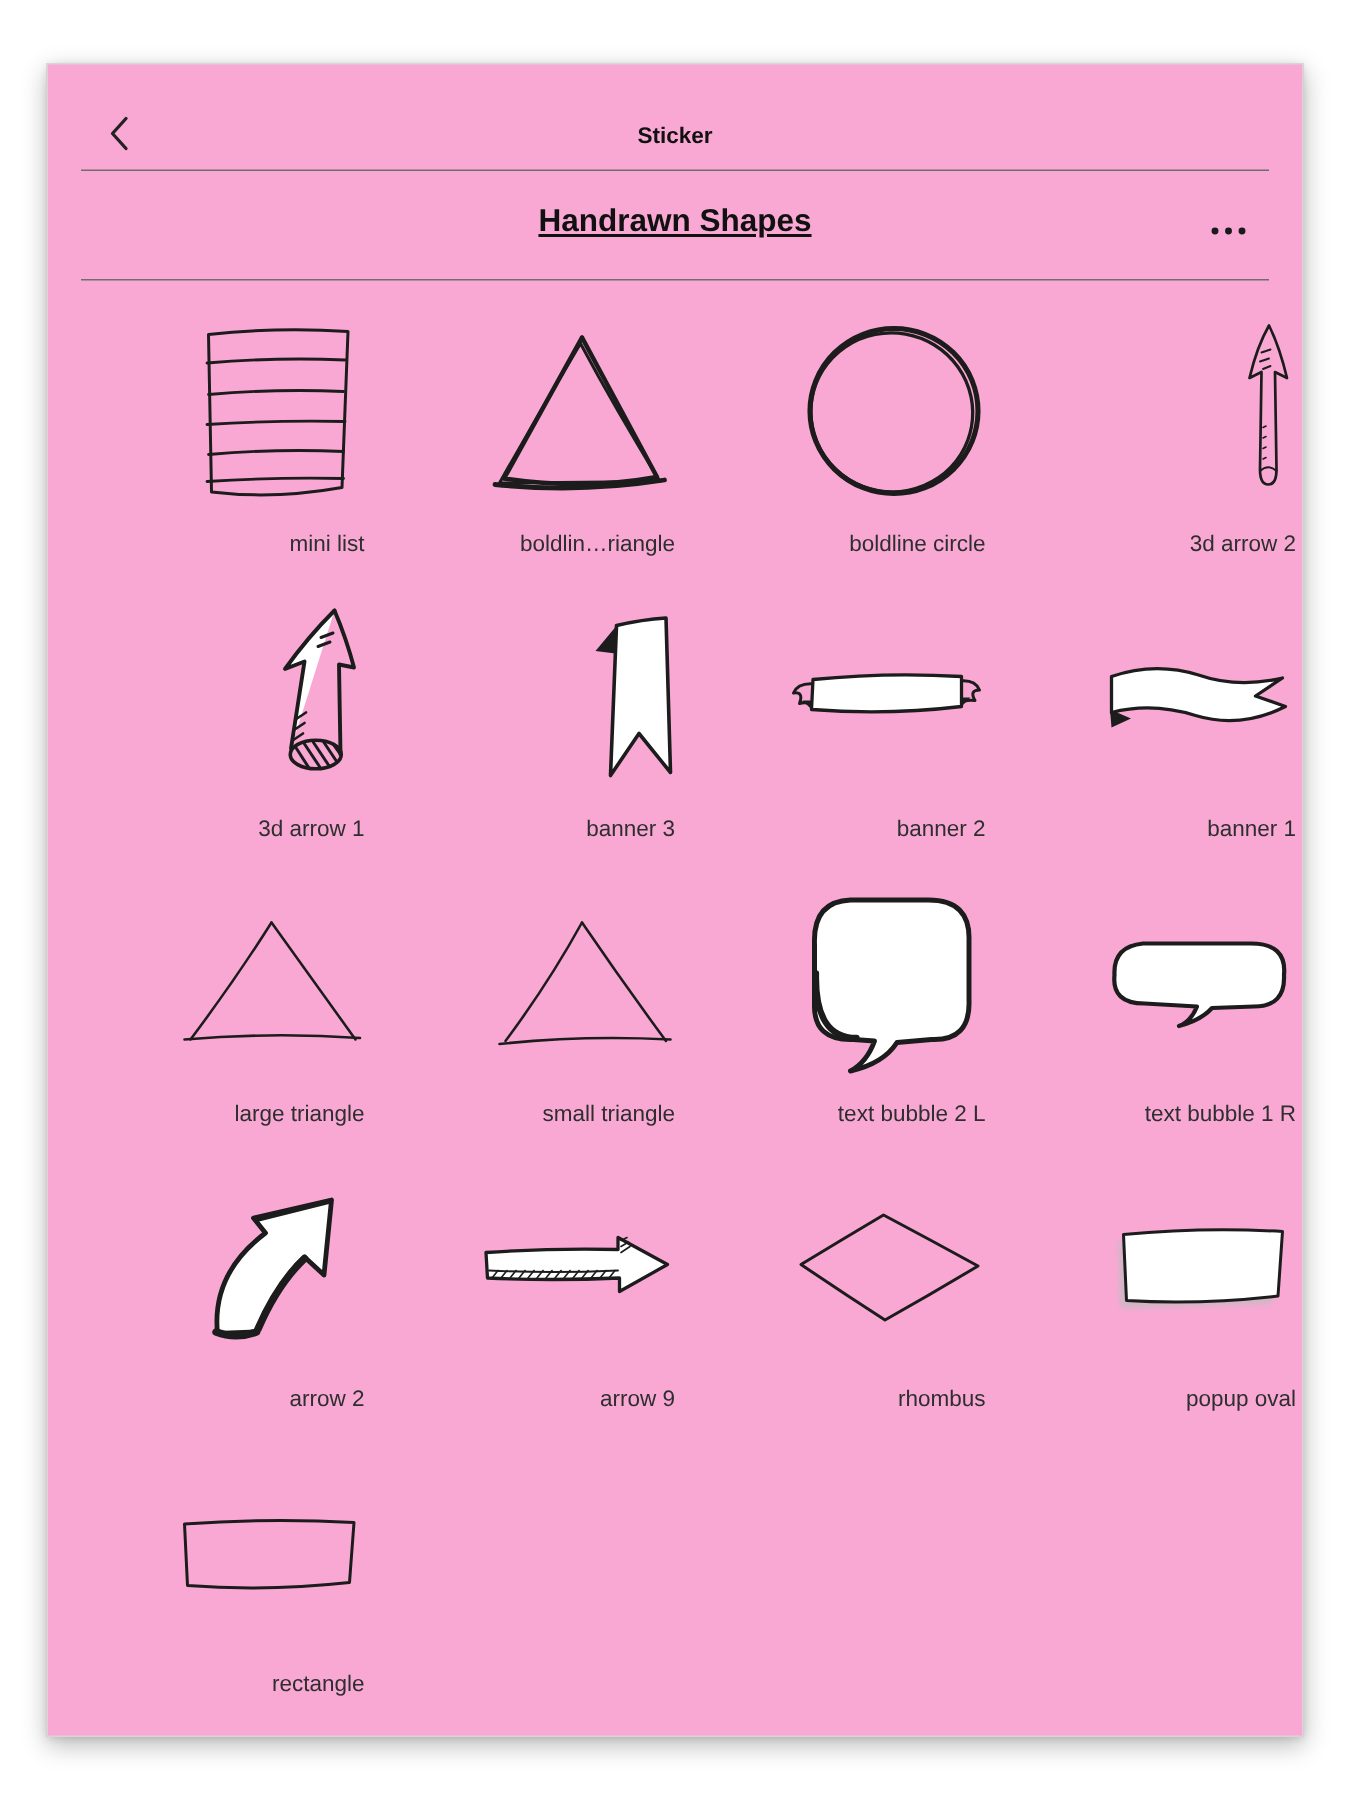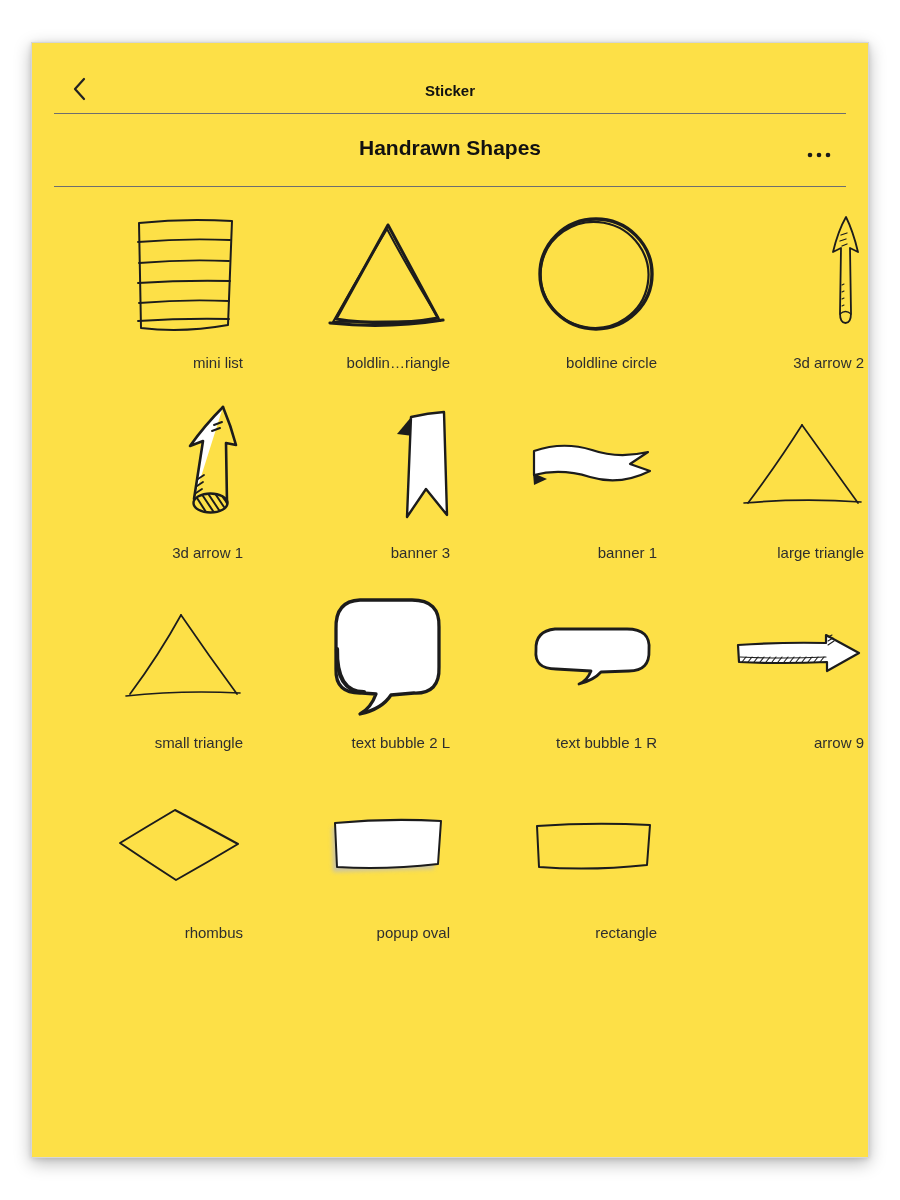--- a/index.html
+++ b/index.html
@@ -2,31 +2,31 @@
 <html><head>
 <meta charset="utf-8">
 <style>
   html,body{margin:0;padding:0;}
   body{
     width:900px;height:1200px;background:#ffffff;position:relative;
     font-family:"Liberation Sans", sans-serif;overflow:hidden;
   }
   .card{
     position:absolute;left:31px;top:42px;width:838px;height:1116px;
-    background:#fde047;border:1px solid #d6d6d6;box-sizing:border-box;
+    background:#f9a8d4;border:1px solid #d6d6d6;box-sizing:border-box;
     box-shadow:0 5px 16px rgba(0,0,0,.28), 0 1px 5px rgba(0,0,0,.12);
   }
   .nav{position:relative;height:70px;}
   .back-btn{position:absolute;left:40px;top:34px;width:16px;height:24px;cursor:pointer;}
   .nav-title{position:absolute;left:0;right:0;top:39px;text-align:center;
     font-size:15px;font-weight:bold;color:#111;}
   .divider{border:none;border-top:1px solid #6e6e6e;margin:0 22px;height:0;}
   .section{position:relative;height:72px;}
   .section-title{position:absolute;left:0;right:0;top:22px;text-align:center;
-    font-size:21px;font-weight:bold;color:#111;}
+    font-size:21px;font-weight:bold;color:#111;text-decoration:underline;}
   .more-btn{position:absolute;right:36px;top:32px;width:26px;height:10px;cursor:pointer;}
   .grid{
     display:grid;grid-template-columns:repeat(4,1fr);grid-auto-rows:190px;
     padding:12px 4px 0 4px;
   }
   .tile{display:flex;flex-direction:column;align-items:flex-end;height:190px;}
   .shape-box{height:150px;display:flex;align-items:center;justify-content:center;}
   .tile-label{font-size:15px;color:#2e2e2e;margin-top:5px;white-space:nowrap;}
   
   .shape .st{stroke:#1c1c1c;fill:none;stroke-linecap:round;stroke-linejoin:round;}
@@ -128,20 +128,32 @@
     <div class="tile">
       <div class="shape-box">
         <svg class="shape" width="58" height="120" viewBox="0 0 58 120">
           <path class="fi" d="M20,12 L5,30 L21,32 Z"></path>
           <path class="st fw" stroke-width="2.4" d="M19,13 Q36,9 52,8 L55,111 L34,85 L15,113 Z"></path>
         </svg>
       </div>
       <div class="tile-label">banner 3</div>
     </div>
 
+    <div class="tile">
+      <div class="shape-box">
+        <svg class="shape" width="132" height="44" viewBox="0 0 132 44">
+          <path class="st" stroke-width="2" d="M18,14 Q7,13 4,20 Q11,19 8,27 Q14,25 18,30"></path>
+          <path class="st" stroke-width="2" d="M115,12 Q125,11 128,18 Q121,18 125,25 Q118,24 114,28"></path>
+          <path class="fi" d="M16,31 L10,25 L16,25 Z"></path>
+          <path class="fi" d="M116,29 L122,23 L116,23 Z"></path>
+          <path class="st fw" stroke-width="2.2" d="M17,11 Q66,6 116,9 L116,29 Q66,35 16,31 Z"></path>
+        </svg>
+      </div>
+      <div class="tile-label">banner 2</div>
+    </div>
 
     <div class="tile">
       <div class="shape-box">
         <svg class="shape" width="132" height="52" viewBox="0 0 132 52">
           <path class="fi" d="M8,35 L22,41 L9,47 Z"></path>
           <path class="st fw" stroke-width="2.2" d="M9,13 Q38,3 67,12 Q93,21 123,14 L105,26 L125,33 Q95,48 65,39 Q36,30 9,37 Z"></path>
         </svg>
       </div>
       <div class="tile-label">banner 1</div>
     </div>
@@ -181,20 +193,31 @@
 
     <div class="tile">
       <div class="shape-box">
         <svg class="shape" width="128" height="64" viewBox="0 0 128 64">
           <path class="st fw" stroke-width="2.8" d="M26,7 Q6,9 7,28 Q5,47 27,47 L62,49 Q58,59 50,62 Q65,58 72,50 L100,49 Q121,49 120,28 Q122,7 98,7 Z"></path>
         </svg>
       </div>
       <div class="tile-label">text bubble 1 R</div>
     </div>
 
+    <div class="tile">
+      <div class="shape-box">
+        <svg class="shape" width="112" height="100" viewBox="0 0 112 100">
+          <path class="st fw" stroke-width="3.2" d="M14,95 Q10,55 46,28 L38,18 L90,6 L85,56 L72,44 Q56,58 40,94 Z"></path>
+          <path class="st" stroke-width="5" d="M72,45 Q54,62 41,92"></path>
+          <path class="st" stroke-width="5" d="M13,94 Q26,99 40,94"></path>
+          <path class="st" stroke-width="3.5" d="M40,19 L88,7"></path>
+        </svg>
+      </div>
+      <div class="tile-label">arrow 2</div>
+    </div>
 
     <div class="tile">
       <div class="shape-box">
         <svg class="shape" width="132" height="46" viewBox="0 0 132 46">
           <path class="st fw" stroke-width="2.2" d="M6,14 Q50,11 94,12 L94,4 L127,22 L95,40 L95,31 Q50,33 7,31 Z"></path>
           <path class="st" stroke-width="1.2" d="M8,26 Q50,28 94,26"></path>
           <path class="st" stroke-width="1.1" d="M10,31 L14,26 M16,31 L20,26 M22,31 L26,26 M28,31 L32,26 M34,31 L38,26 M40,31 L44,26 M46,31 L50,26 M52,31 L56,26 M58,31 L62,26 M64,31 L68,26 M70,31 L74,26 M76,31 L80,26 M82,31 L86,26 M88,31 L92,26"></path>
           <path class="st" stroke-width="1.1" d="M96,6 L100,4 M96,10 L101,7 M96,14 L102,10"></path>
         </svg>
       </div>

